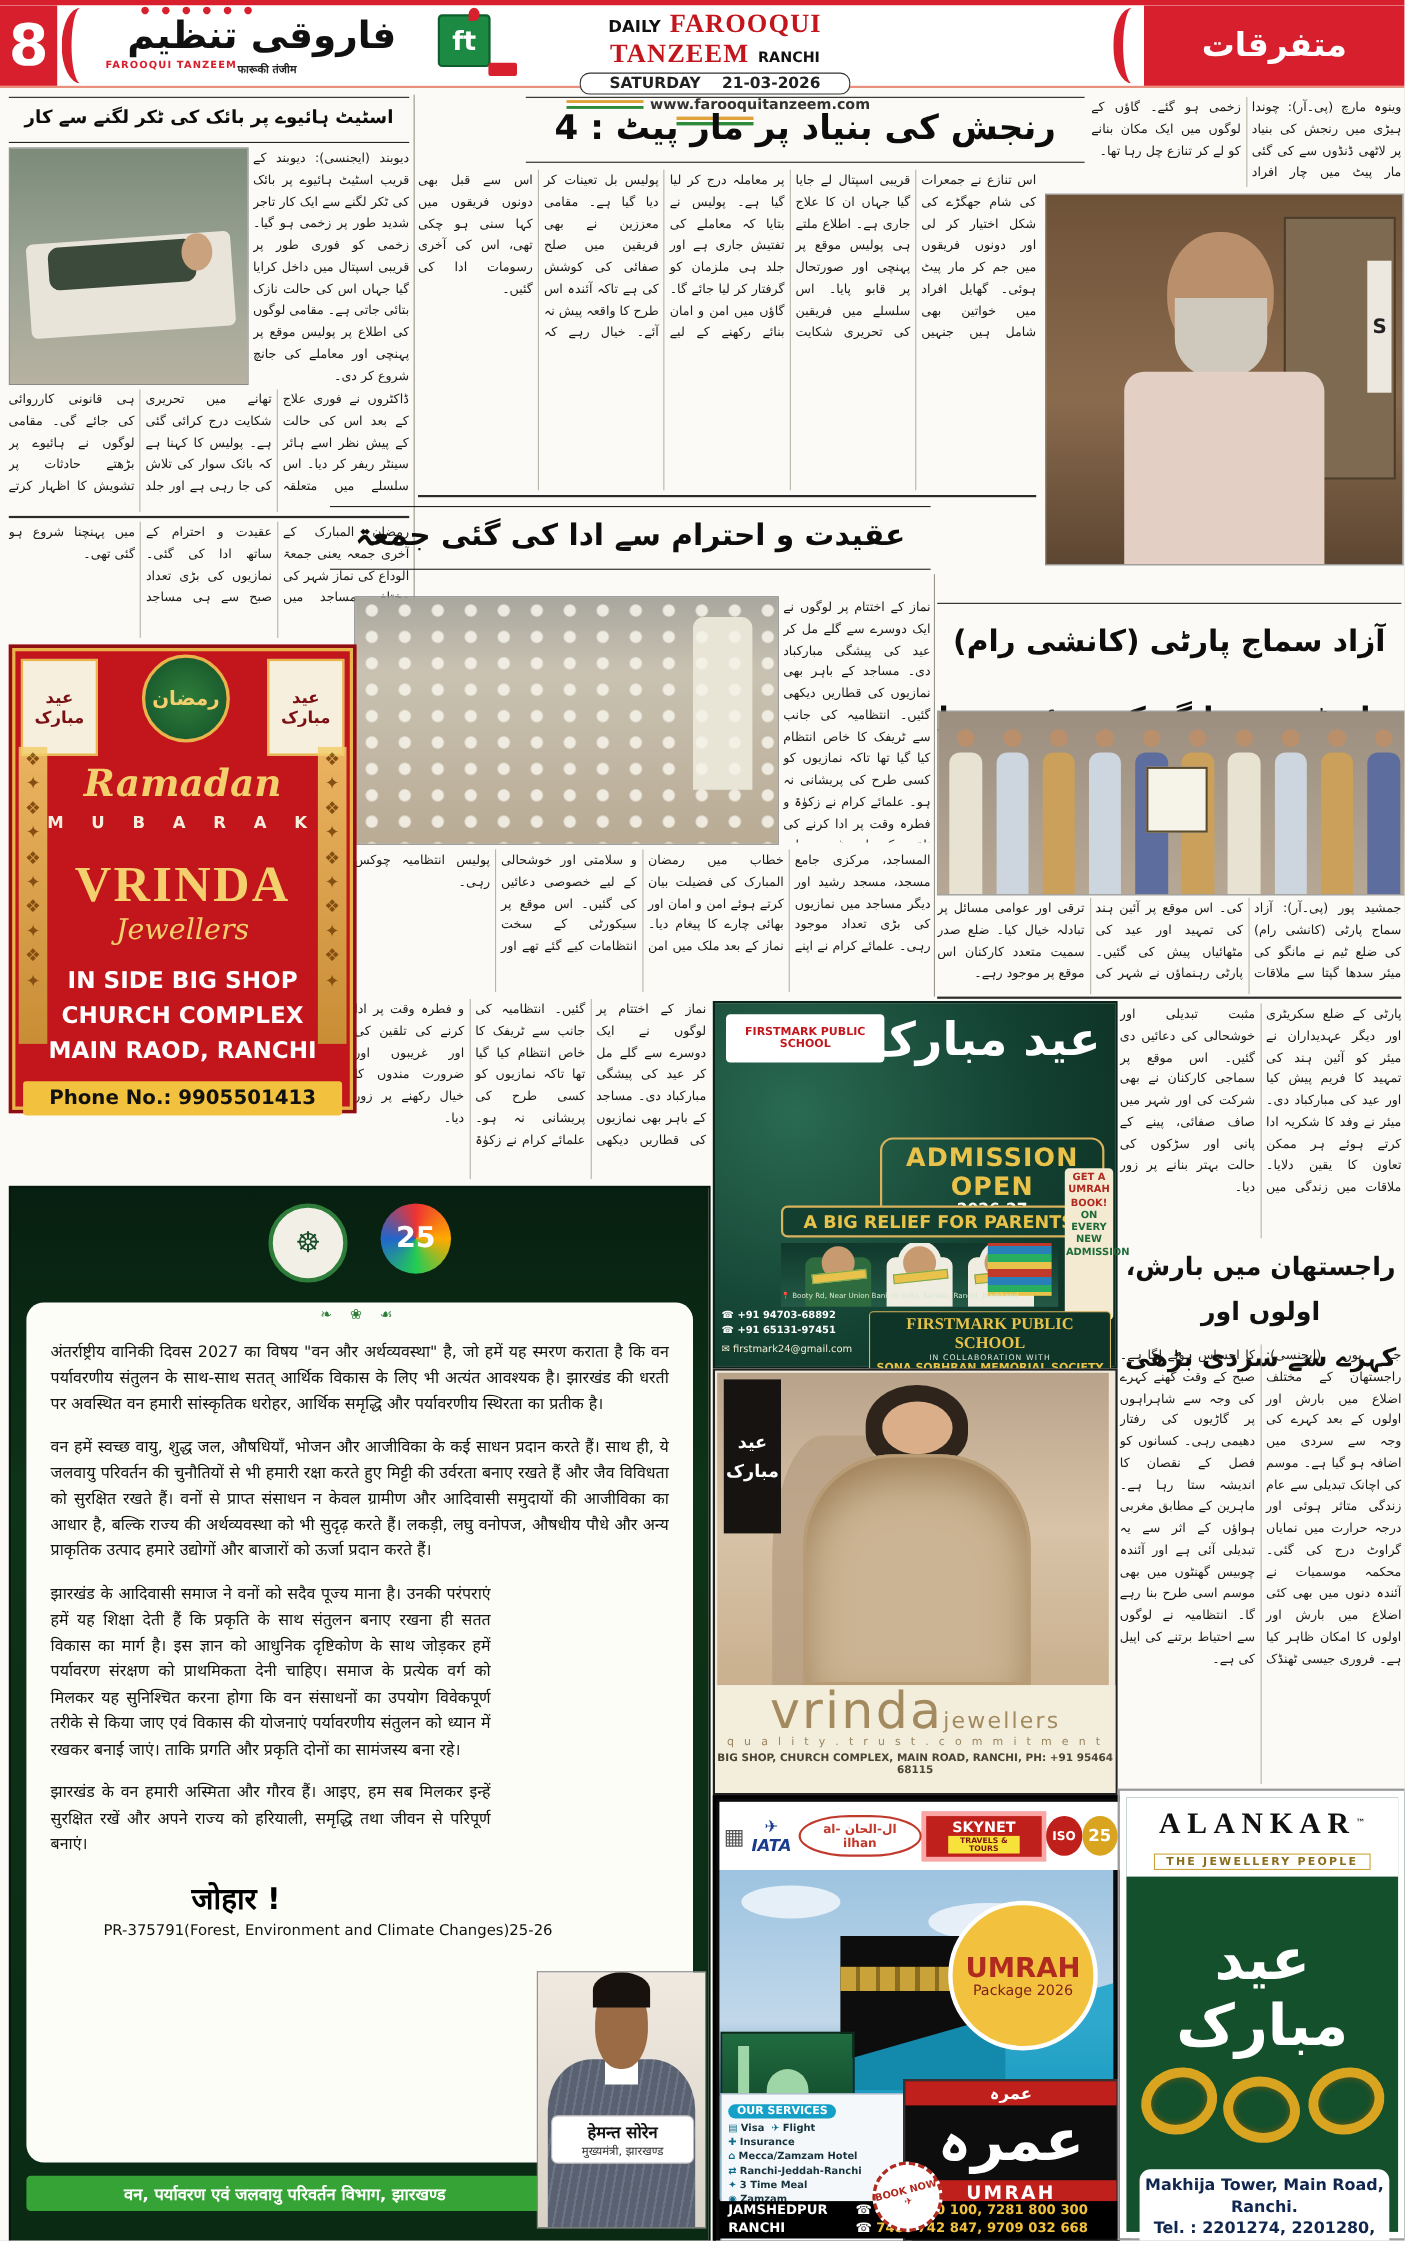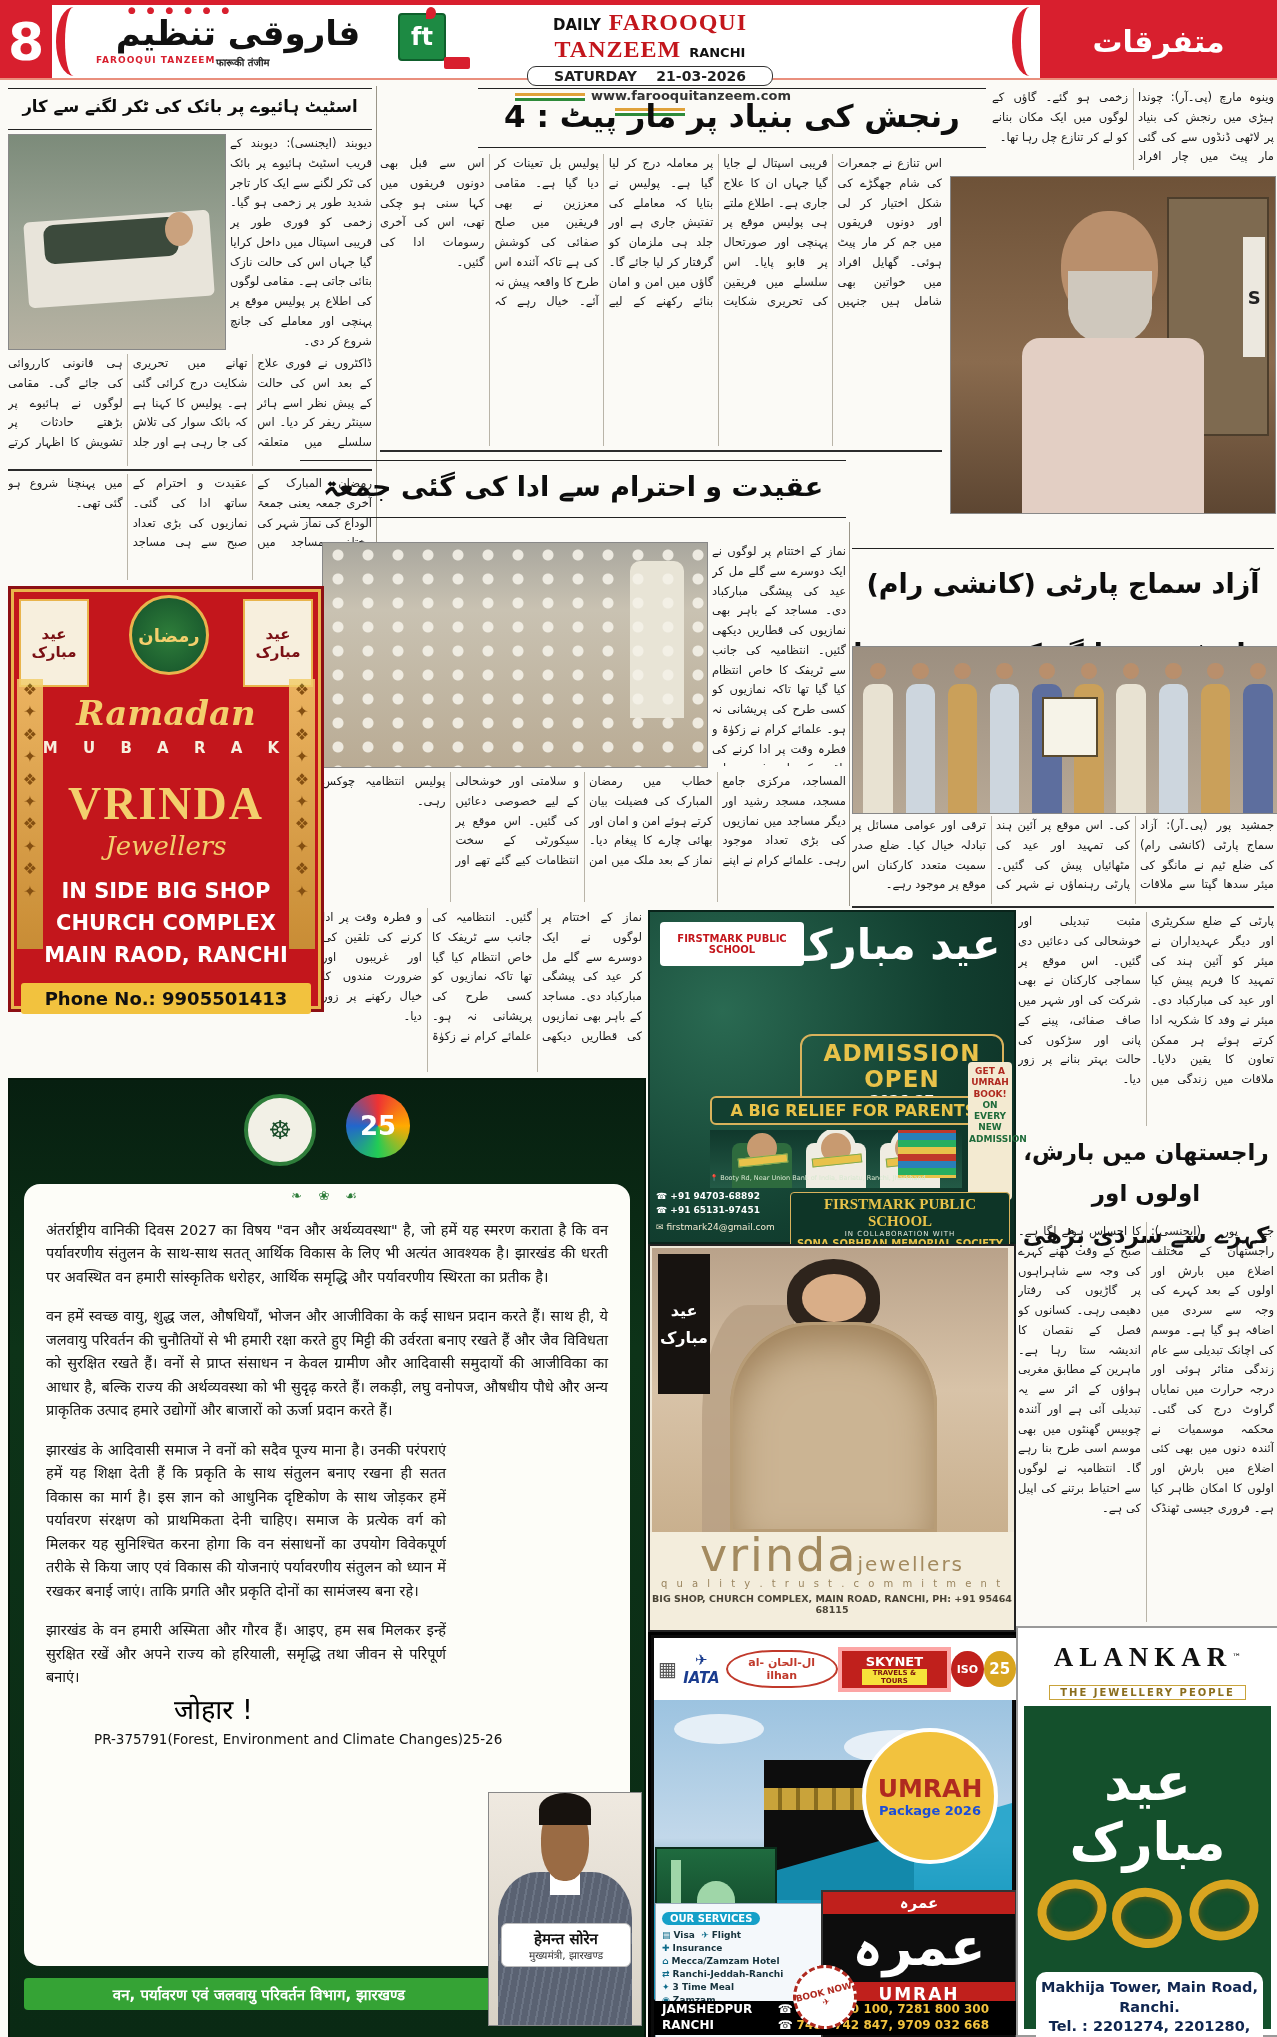--- a/index.html
+++ b/index.html
@@ -143,21 +143,21 @@
   .fo-logos{left:0;top:14px;width:100%;display:flex;justify-content:center;gap:30px;}
   .fo-emb{width:64px;height:64px;border-radius:50%;background:#f2f0e6;border:4px solid #2e7d3a;
           display:flex;align-items:center;justify-content:center;font-size:26px;color:#1b4d2a;}
   .fo-25{width:64px;height:64px;border-radius:50%;background:conic-gradient(#e33,#fa0,#2c5,#26c,#e33);
          display:flex;align-items:center;justify-content:center;color:#fff;font-size:26px;font-weight:bold;}
   .fo-panel{left:14px;top:104px;width:606px;height:782px;background:#fdfdf8;border-radius:16px;padding:0;}
   .fo-head{width:100%;text-align:center;margin-top:18px;font-size:33px;font-weight:bold;color:#157a1e;}
   .fo-div{width:100%;text-align:center;color:#2e7d3a;font-size:13px;letter-spacing:6px;margin-top:4px;}
   .fo-p{color:#141414;font-size:14.5px;line-height:1.62;text-align:justify;padding:0 22px;margin-top:16px;font-weight:500;}
   .fo-p.narrow{width:400px;}
-  .fo-johar{font-size:27px;font-weight:normal;color:#000;margin-left:150px;}
+  .fo-johar{font-size:27px;font-weight:bold;color:#000;margin-top:16px;margin-left:150px;}
   .fo-pr{font-size:13.5px;color:#111;margin-top:4px;padding-left:70px;}
   .fo-bar{left:14px;top:898px;width:470px;background:#35a335;color:#fff;font-weight:bold;font-size:15px;
           text-align:center;padding:6px 0;border-radius:4px;}
   .fo-cm{left:478px;top:712px;width:152px;height:232px;}
   .fo-cap{position:absolute;left:8%;top:56%;width:84%;background:#fff;border-radius:6px;text-align:center;padding:4px 0;border:1px solid #bbb;}
   .fo-cap .n{font-size:15px;font-weight:bold;color:#111;}
   .fo-cap .t{font-size:10.5px;color:#333;}
   
   #ad-umrah{background:#0b0b0b;border:3px solid #000;}
   .um-logos{left:3px;top:3px;width:calc(100% - 6px);height:62px;background:#fff;display:flex;align-items:center;
@@ -174,21 +174,21 @@
   .um-main{left:3px;top:65px;width:calc(100% - 6px);height:300px;
            background:linear-gradient(180deg,#9cc3e0 0%,#c2d8ea 46%,#3f7f96 70%,#0e4a5e 100%);overflow:hidden;}
   .um-cloud{position:absolute;background:#f1f6fa;border-radius:50%;opacity:.85;}
   .kaaba{position:absolute;left:110px;top:60px;width:150px;height:140px;background:#0d0d0d;}
   .kaaba::after{content:"";position:absolute;left:0;top:28px;width:100%;height:22px;
                 background:repeating-linear-gradient(90deg,#c9a33a 0 14px,#8a6d1e 14px 18px);}
   .um-diag{position:absolute;left:-30px;top:150px;width:460px;height:90px;background:#15a0c8;transform:rotate(-16deg);opacity:.85;}
   .um-badge{position:absolute;right:14px;top:28px;width:128px;height:128px;border-radius:50%;background:#f2c23e;
             border:4px solid #fff;display:flex;flex-direction:column;align-items:center;justify-content:center;}
   .um-badge .b1{color:#b02a20;font-size:25px;font-weight:bold;}
-  .um-badge .b2{color:#1d4ed8;font-size:13px;font-weight:bold;}
+  .um-badge .b2{color:#7f1d1d;font-size:13px;font-weight:normal;}
   .um-madinah{left:4px;top:212px;width:118px;height:108px;background:linear-gradient(180deg,#1f6b3f,#0d3a22);border:2px solid #0a2c1a;}
   .um-dome{position:absolute;left:34%;top:30%;width:32%;height:36%;background:#9fd6a8;border-radius:50% 50% 0 0;}
   .um-min{position:absolute;left:12%;top:10%;width:8%;height:70%;background:#9fd6a8;}
   .um-serv{left:4px;top:268px;width:160px;height:134px;background:#f4f8fb;border:1px solid #9ab;padding:3px 6px;}
   .um-serv .tt{background:#15a0c8;color:#fff;font-size:10px;font-weight:bold;border-radius:8px;padding:1px 8px;display:inline-block;}
   .um-serv ul{margin:3px 0 0;padding:0;list-style:none;font-size:9px;color:#16323c;font-weight:bold;line-height:1.45;}
   .um-serv .ic{color:#0d6b8a;margin-right:3px;}
   .um-black{left:170px;top:255px;width:192px;height:148px;background:#0d0d0d;border:2px solid #333;text-align:center;}
   .um-redbar{background:#c0201c;color:#fff;font-size:15px;font-weight:bold;padding:2px 0;direction:rtl;}
   .um-urdu{color:#fff;font-size:52px;font-weight:bold;direction:rtl;line-height:1.3;}

